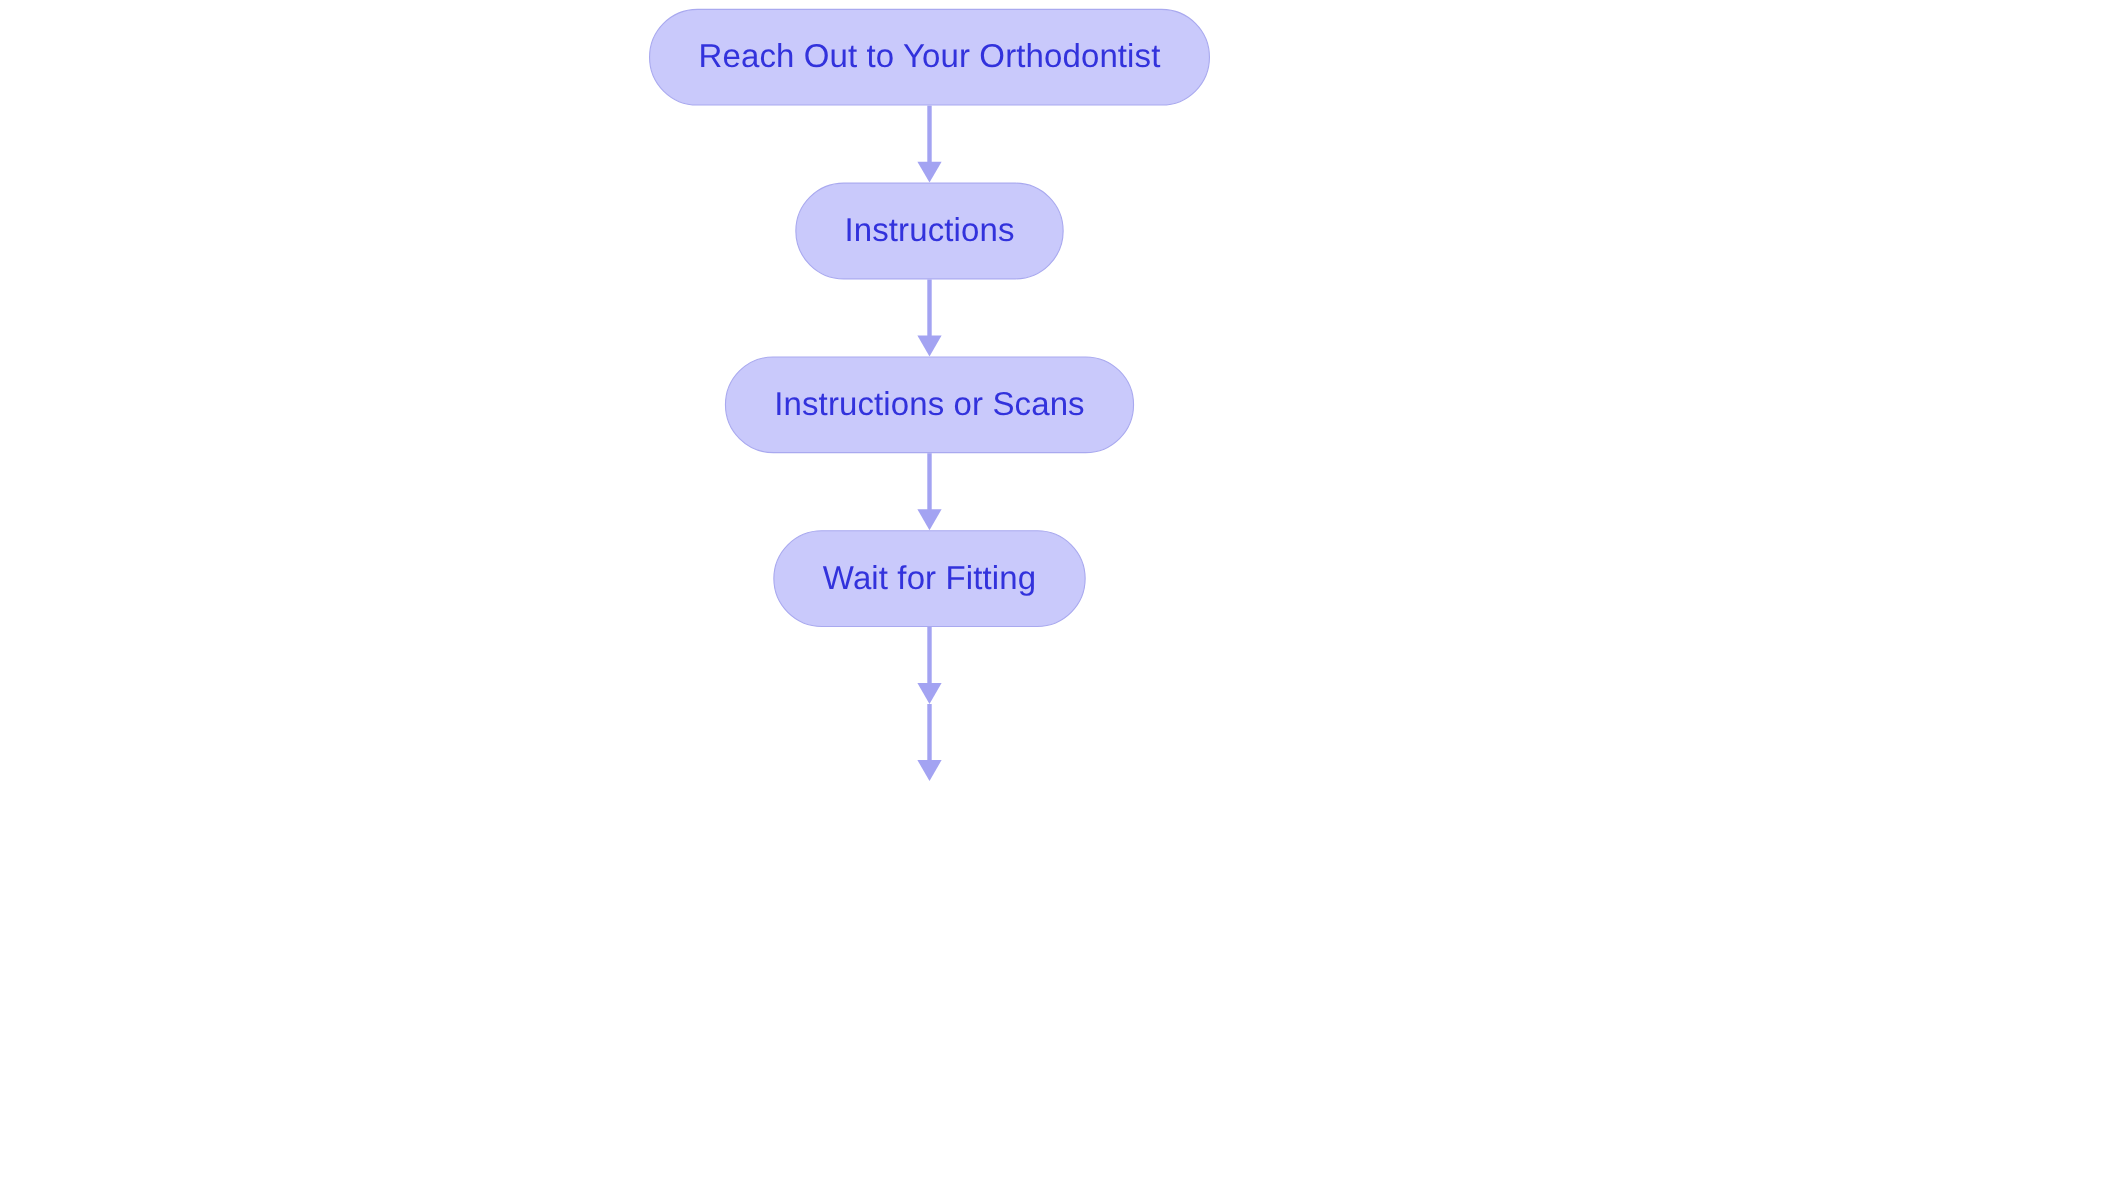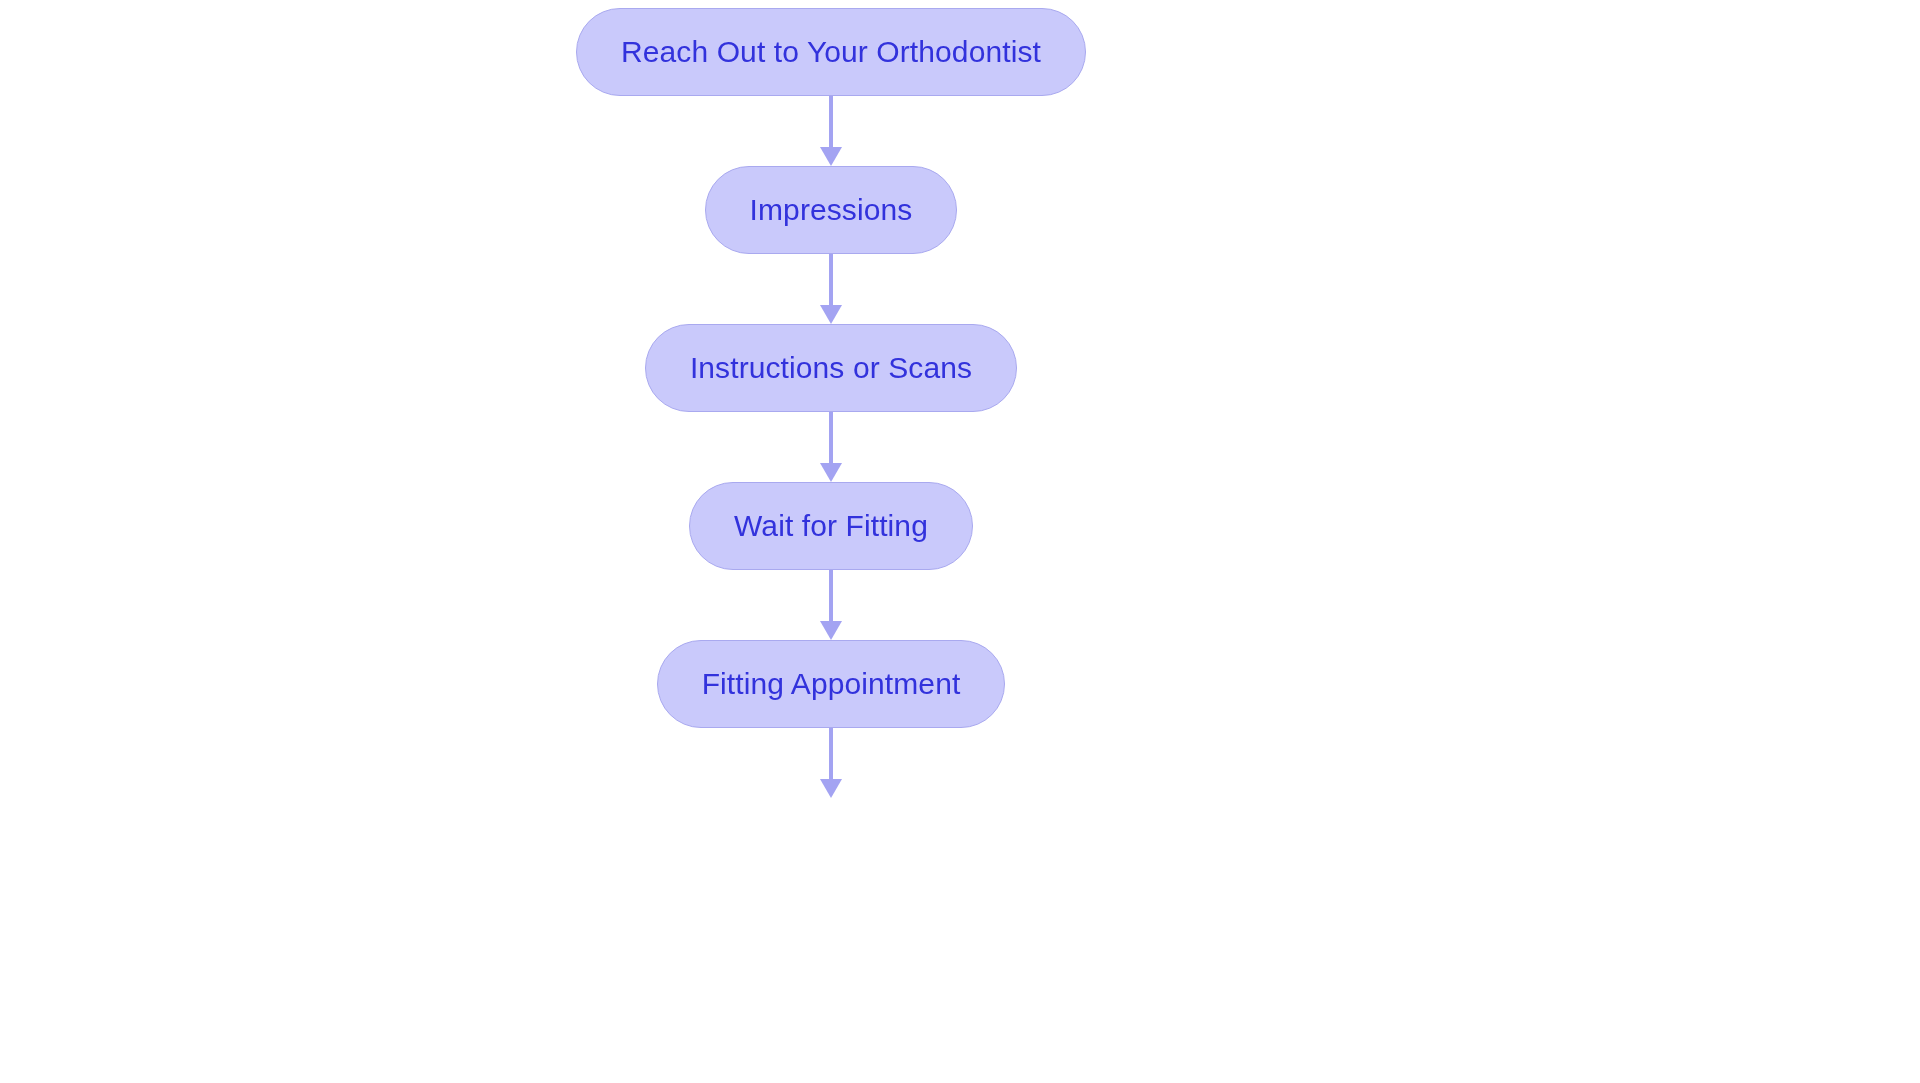--- a/index.html
+++ b/index.html
@@ -17,21 +17,21 @@
 
   #flowchart-canvas {
     position: relative;
     width: 1920px;
     height: 1083px;
     background: #ffffff;
   }
 
   .flow-column {
     position: absolute;
-    left: 3px;
+    left: 17px;
     top: 0;
     width: 1656px;
     height: 1083px;
     display: flex;
     flex-direction: column;
     align-items: center;
     justify-content: flex-start;
     padding-top: 8px;
     box-sizing: border-box;
   }
@@ -87,21 +87,21 @@
     <div class="node">
       <span>Reach Out to Your Orthodontist</span>
     </div>
 
     <div class="connector">
       <div class="line"></div>
       <div class="head"></div>
     </div>
 
     <div class="node">
-      <span>Impressions</span>
+      <span>Instructions</span>
     </div>
 
     <div class="connector">
       <div class="line"></div>
       <div class="head"></div>
     </div>
 
     <div class="node">
       <span>Instructions or Scans</span>
     </div>
@@ -113,23 +113,20 @@
 
     <div class="node">
       <span>Wait for Fitting</span>
     </div>
 
     <div class="connector">
       <div class="line"></div>
       <div class="head"></div>
     </div>
 
-    <div class="node">
-      <span>Fitting Appointment</span>
-    </div>
 
     <div class="connector">
       <div class="line"></div>
       <div class="head"></div>
     </div>
 
 
   </div>
 </div>
 

